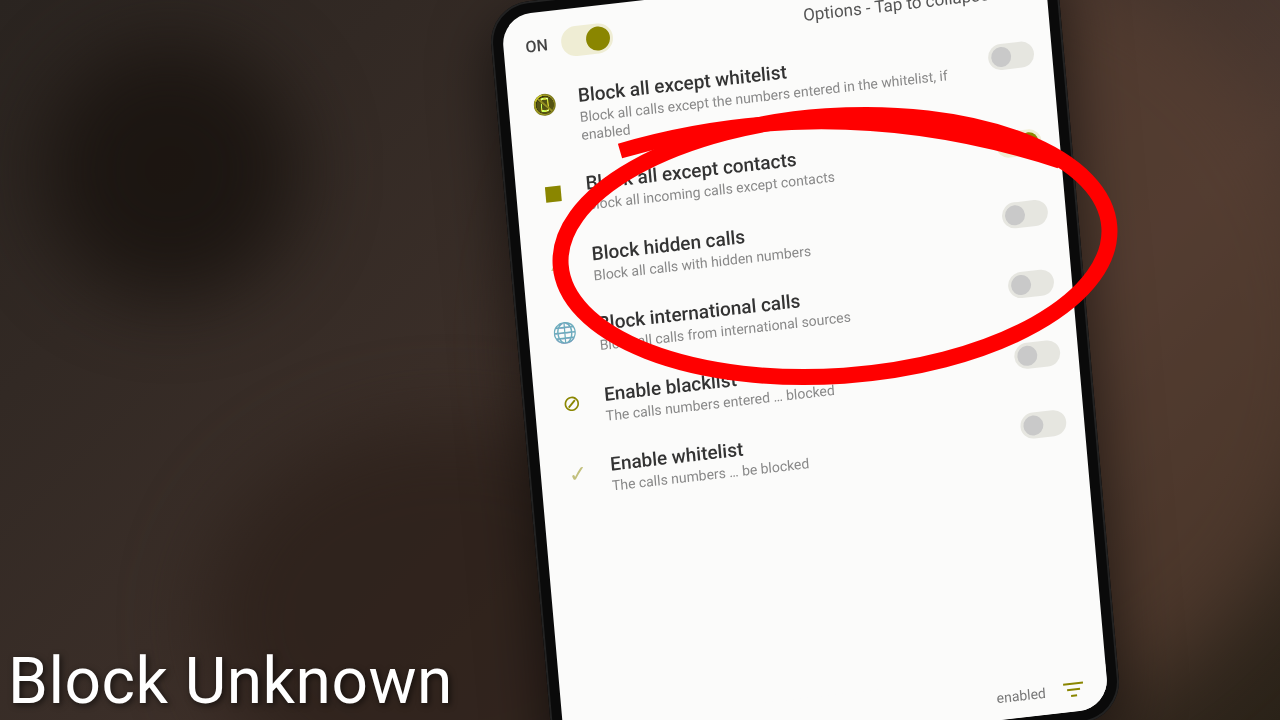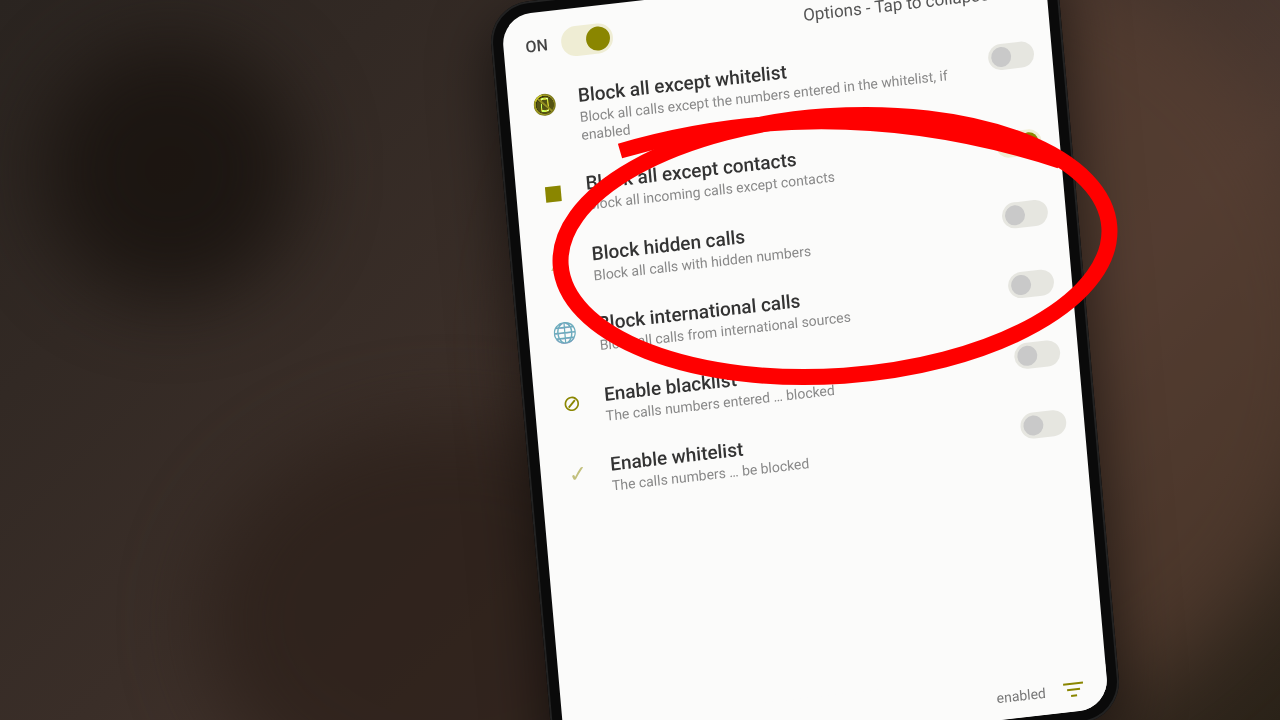--- a/index.html
+++ b/index.html
@@ -289,13 +289,14 @@
 </div>
 
 <div class="annotation-circle">
   <svg viewBox="0 0 590 300">
     <ellipse cx="295" cy="150" rx="275" ry="130" fill="none" stroke="#ff0000" stroke-width="16" transform="rotate(-4 295 150)"></ellipse>
     <path d="M 80 55 Q 295 -8 520 65" fill="none" stroke="#ff0000" stroke-width="15"></path>
   </svg>
 </div>
 
 <div class="caption">
+  <div>Block Unknown</div>
 </div>
 
 </body></html>

